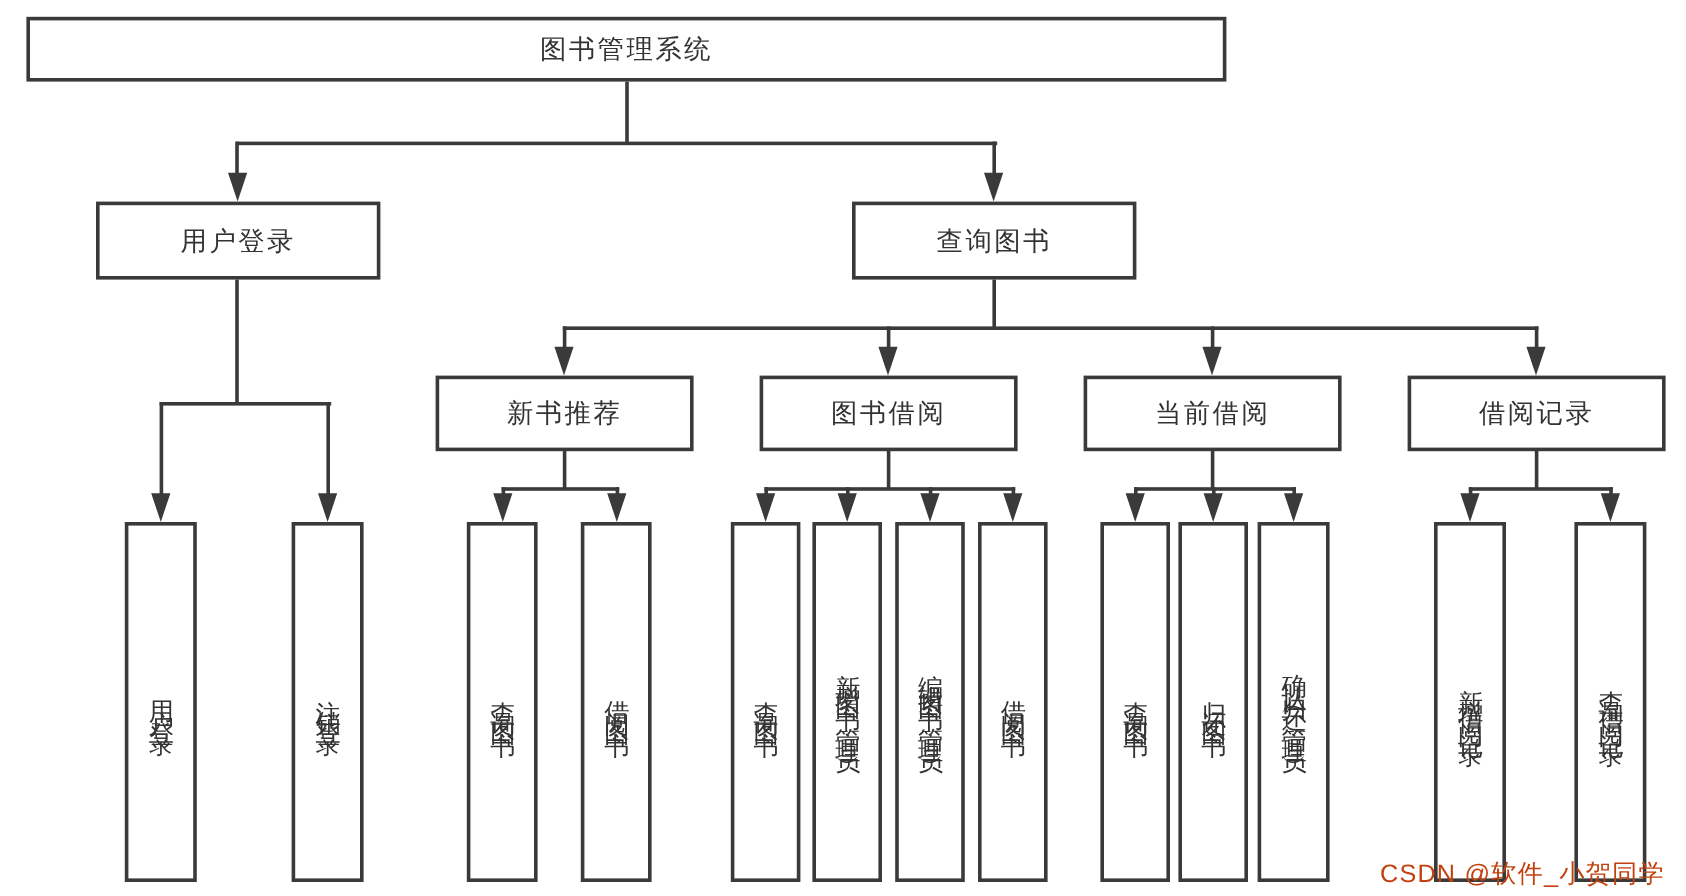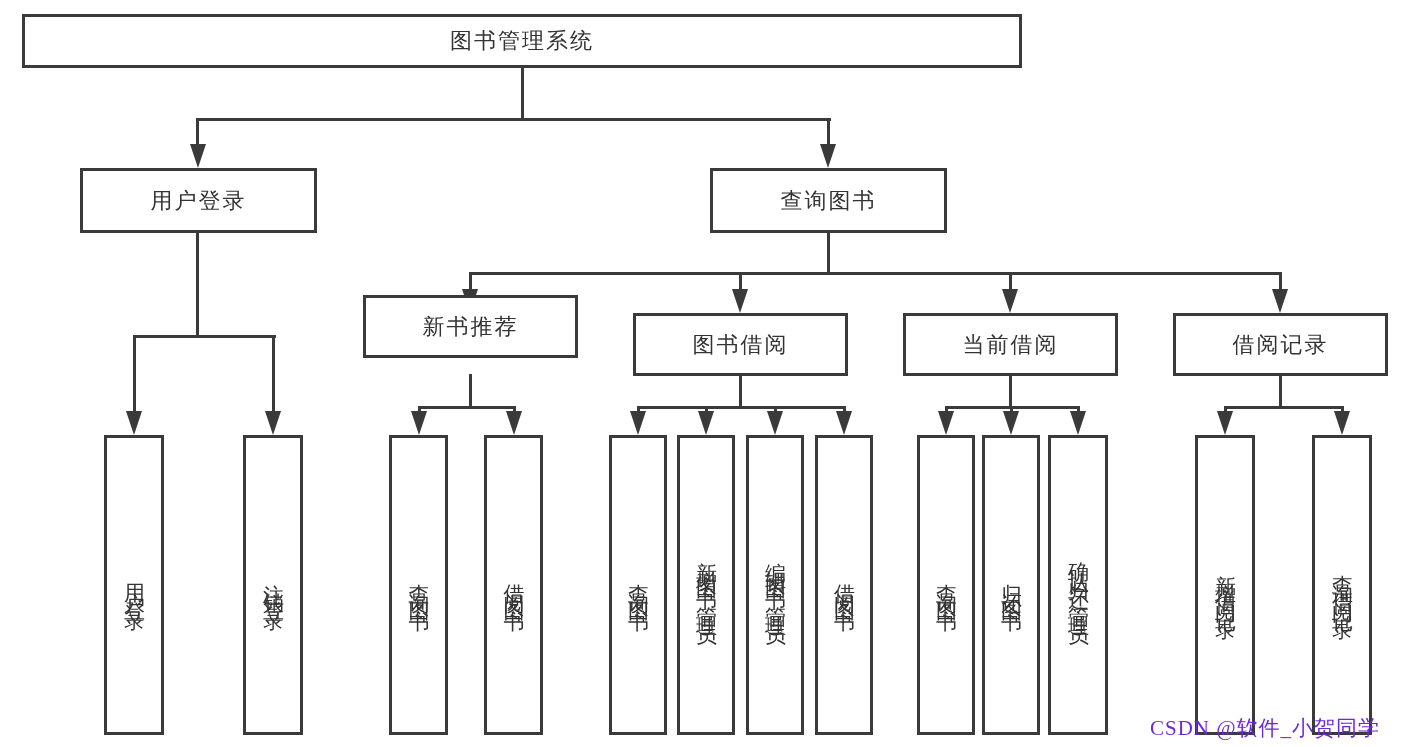--- a/index.html
+++ b/index.html
@@ -1,21 +1,21 @@
 <!DOCTYPE html>
 <html><head>
 <meta charset="utf-8">
 <style>
   html, body { margin: 0; padding: 0; background: #ffffff; }
   .canvas {
     position: relative;
     width: 1405px;
     height: 747px;
     background: #ffffff;
-    font-family: Liberation Serif, serif;
+    font-family: Liberation Sans, sans-serif;
     overflow: hidden;
   }
   .box {
     position: absolute;
     box-sizing: border-box;
     border: 3px solid #3a3a3a;
     background: #ffffff;
     display: flex;
     align-items: center;
     justify-content: center;
@@ -43,21 +43,21 @@
     height: 0;
     border-left: 8px solid transparent;
     border-right: 8px solid transparent;
     border-top: 24px solid #3a3a3a;
   }
   .watermark {
     position: absolute;
     left: 1150px;
     top: 714px;
     font-size: 21px;
-    color: #6d28d9;
+    color: #c2410c;
     letter-spacing: 1px;
     white-space: nowrap;
     z-index: 10;
   }
 </style>
 </head>
 <body>
 
 <div class="canvas">
 
@@ -84,21 +84,21 @@
   <div class="line" style="left:469px; top:272px; width:813px; height:3px;"></div>
   <div class="line" style="left:469px; top:272px; width:3px; height:19px;"></div>
   <div class="arrow" style="left:462px; top:289px;"></div>
   <div class="line" style="left:739px; top:272px; width:3px; height:19px;"></div>
   <div class="arrow" style="left:732px; top:289px;"></div>
   <div class="line" style="left:1009px; top:272px; width:3px; height:19px;"></div>
   <div class="arrow" style="left:1002px; top:289px;"></div>
   <div class="line" style="left:1279px; top:272px; width:3px; height:19px;"></div>
   <div class="arrow" style="left:1272px; top:289px;"></div>
 
-  <div class="box hbox" style="left:363px; top:295px; width:215px; height:63px;">新书推荐</div>
+  <div class="box hbox" style="left:363px; top:313px; width:215px; height:63px;">新书推荐</div>
   <div class="box hbox" style="left:903px; top:313px; width:215px; height:63px;">当前借阅</div>
   <div class="box hbox" style="left:633px; top:313px; width:215px; height:63px;">图书借阅</div>
   <div class="box hbox" style="left:1173px; top:313px; width:215px; height:63px;">借阅记录</div>
 
   <div class="line" style="left:469px; top:374px; width:3px; height:34px;"></div>
   <div class="line" style="left:418px; top:406px; width:98px; height:3px;"></div>
   <div class="line" style="left:418px; top:406px; width:3px; height:8px;"></div>
   <div class="arrow" style="left:411px; top:411px;"></div>
   <div class="line" style="left:513px; top:406px; width:3px; height:8px;"></div>
   <div class="arrow" style="left:506px; top:411px;"></div>

